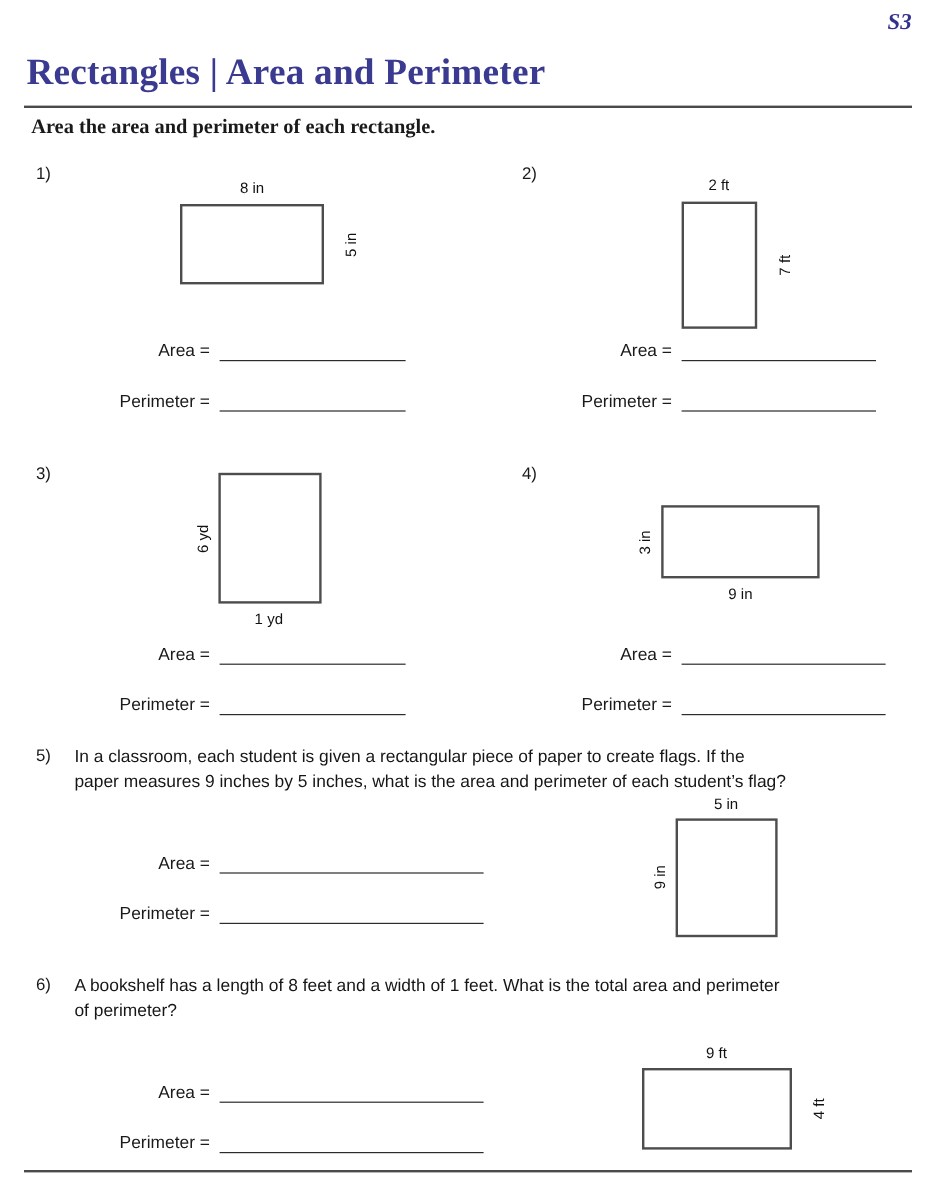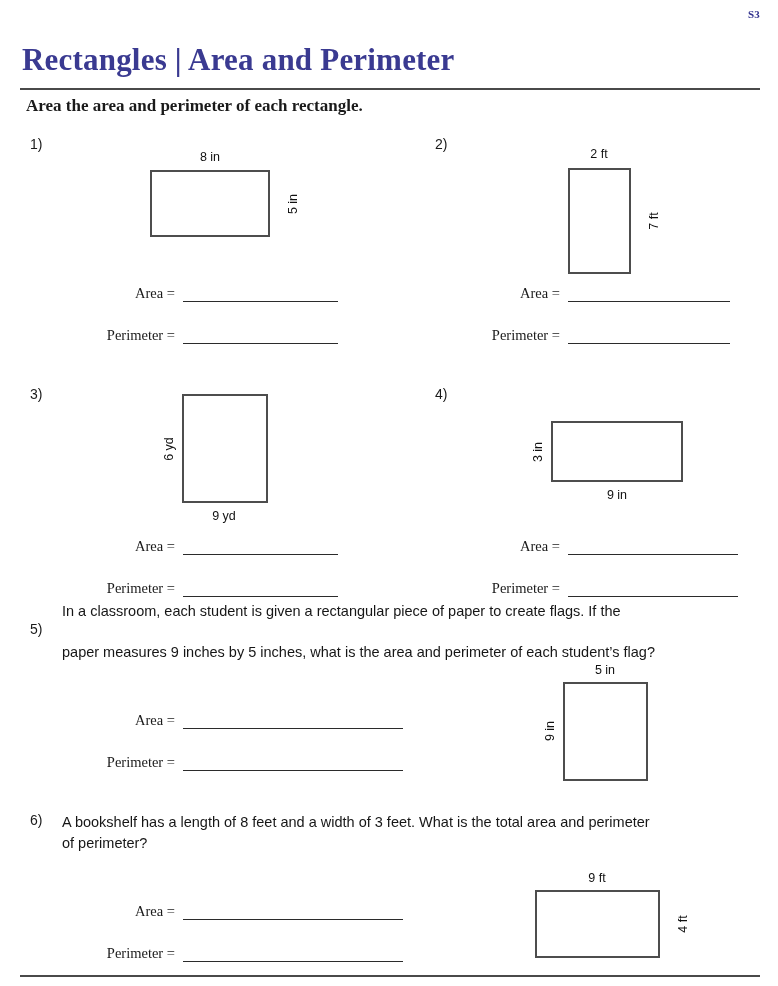--- a/index.html
+++ b/index.html
@@ -16,23 +16,24 @@
     overflow: hidden;
   }
 
   
   #sheet-code {
     position: absolute;
     top: 8px;
     right: 18px;
     font-family: "Liberation Serif", serif;
     font-weight: bold;
-    font-size: 11px;
+    font-size: 19px;
     color: #33338f;
     letter-spacing: 0.2px;
+    font-style: italic;
   }
   #page-title {
     position: absolute;
     left: 22px;
     top: 42px;
     font-family: "Liberation Serif", serif;
     font-weight: bold;
     font-size: 31px;
     color: #3a3a91;
     letter-spacing: 0.2px;
@@ -104,21 +105,20 @@
   .dim.left {
     transform-origin: left top;
     transform: rotate(-90deg) translate(-50%, -100%);
   }
 
   
   .ans-row {
     position: absolute;
     display: flex;
     align-items: center;
-    font-family: Liberation Serif, serif;
   }
   .ans-label {
     font-size: 14.5px;
     color: #1a1a1a;
     text-align: right;
     white-space: nowrap;
   }
   .ans-line {
     display: inline-block;
     border-bottom: 1.6px solid #2b2b2b;
@@ -176,21 +176,21 @@
     <div class="ans-line" style="width:162px;"></div>
   </div>
 </div>
 
 <div class="problem">
   <div class="prob-num" style="left:30px; top:386px;">3)</div>
 
   <div class="fig">
     <div class="rect" style="left:182px; top:394px; width:86px; height:109px;"></div>
     <div class="dim left" style="left:176px; top:449px;">6 yd</div>
-    <div class="dim bottom" style="left:224px; top:509px;">9 yd</div>
+    <div class="dim bottom" style="left:224px; top:509px;">1 yd</div>
   </div>
 
   <div class="ans-row" style="left:40px; top:538px; width:300px;">
     <div class="ans-label" style="width:135px;">Area =</div>
     <div class="ans-line" style="width:155px;"></div>
   </div>
 
   <div class="ans-row" style="left:40px; top:580px; width:300px;">
     <div class="ans-label" style="width:135px;">Perimeter =</div>
     <div class="ans-line" style="width:155px;"></div>
@@ -212,21 +212,21 @@
   </div>
 
   <div class="ans-row" style="left:425px; top:580px; width:320px;">
     <div class="ans-label" style="width:135px;">Perimeter =</div>
     <div class="ans-line" style="width:170px;"></div>
   </div>
 </div>
 
 <div class="problem">
   <div class="prob-num" style="left:30px; top:621px;">5)</div>
-  <div class="prob-text" style="left:62px; top:601px; width:700px;">In a classroom, each student is given a rectangular piece of paper to create flags. If the</div>
+  <div class="prob-text" style="left:62px; top:621px; width:700px;">In a classroom, each student is given a rectangular piece of paper to create flags. If the</div>
   <div class="prob-text" style="left:62px; top:642px; width:700px;">paper measures 9 inches by 5 inches, what is the area and perimeter of each student’s flag?</div>
 
   <div class="fig">
     <div class="rect" style="left:563px; top:682px; width:85px; height:99px;"></div>
     <div class="dim top" style="left:605px; top:663px;">5 in</div>
     <div class="dim left" style="left:557px; top:731px;">9 in</div>
   </div>
 
   <div class="ans-row" style="left:40px; top:712px; width:370px;">
     <div class="ans-label" style="width:135px;">Area =</div>
@@ -234,21 +234,21 @@
   </div>
 
   <div class="ans-row" style="left:40px; top:754px; width:370px;">
     <div class="ans-label" style="width:135px;">Perimeter =</div>
     <div class="ans-line" style="width:220px;"></div>
   </div>
 </div>
 
 <div class="problem">
   <div class="prob-num" style="left:30px; top:812px;">6)</div>
-  <div class="prob-text" style="left:62px; top:812px; width:705px;">A bookshelf has a length of 8 feet and a width of 3 feet. What is the total area and perimeter</div>
+  <div class="prob-text" style="left:62px; top:812px; width:705px;">A bookshelf has a length of 8 feet and a width of 1 feet. What is the total area and perimeter</div>
   <div class="prob-text" style="left:62px; top:833px; width:705px;">of perimeter?</div>
 
   <div class="fig">
     <div class="rect" style="left:535px; top:890px; width:125px; height:68px;"></div>
     <div class="dim top" style="left:597px; top:871px;">9 ft</div>
     <div class="dim right" style="left:676px; top:924px;">4 ft</div>
   </div>
 
   <div class="ans-row" style="left:40px; top:903px; width:370px;">
     <div class="ans-label" style="width:135px;">Area =</div>

